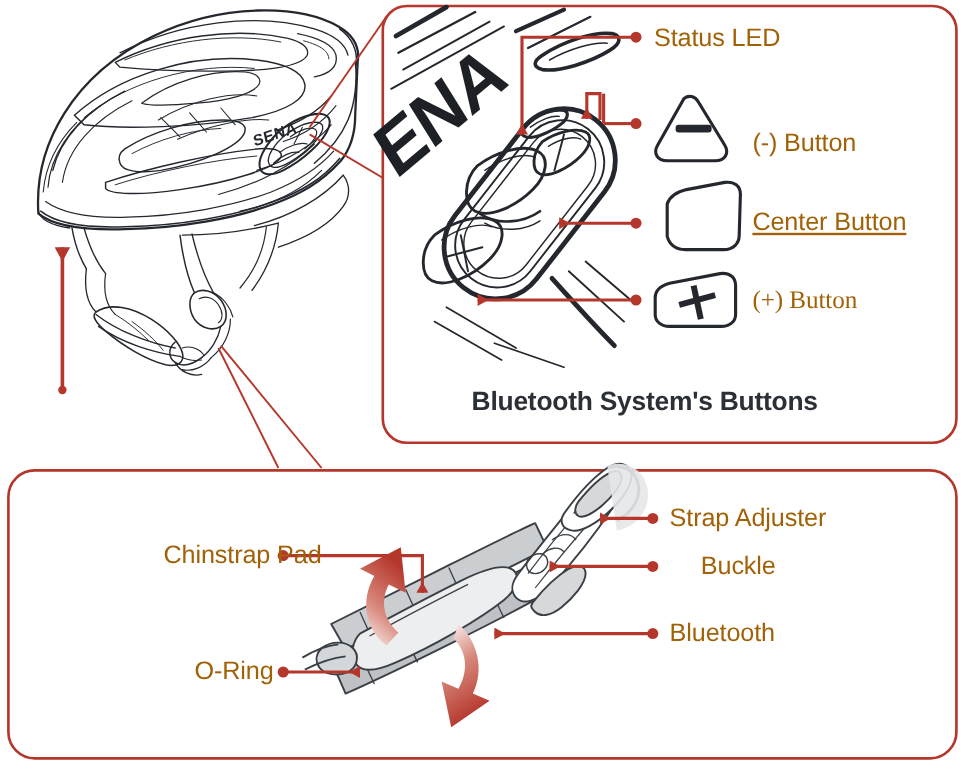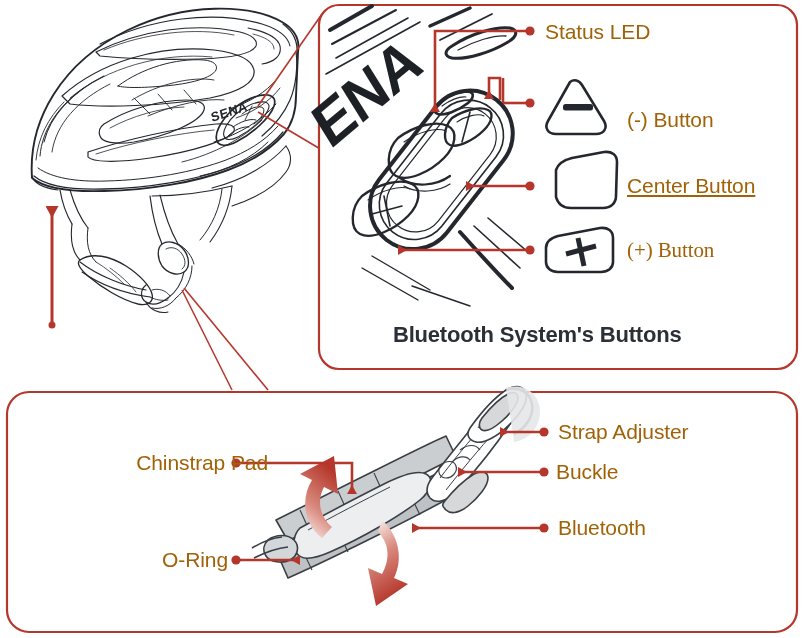--- a/index.html
+++ b/index.html
@@ -403,17 +403,17 @@
   <div class="lbl" style="left:627px; top:240px;font-family:Liberation Serif, serif;">(+) Button</div>
 
   <div class="panel-title" style="left:393px; top:324px;">Bluetooth System's Buttons</div>
 
   <div class="lbl right-align" style="left:0px; width:228px; top:452px;margin-left:40px;">Chinstrap Pad</div>
 
   <div class="lbl" style="left:558px; top:421px;">Strap Adjuster</div>
 
   <div class="lbl right-align" style="left:0px; width:228px; top:549px;">O-Ring</div>
 
-  <div class="lbl" style="left:556px; top:461px;">Buckle</div>
+  <div class="lbl" style="left:584px; top:461px;">Buckle</div>
 
   <div class="lbl" style="left:558px; top:517px;">Bluetooth</div>
 
 </div>
 
 </body></html>

